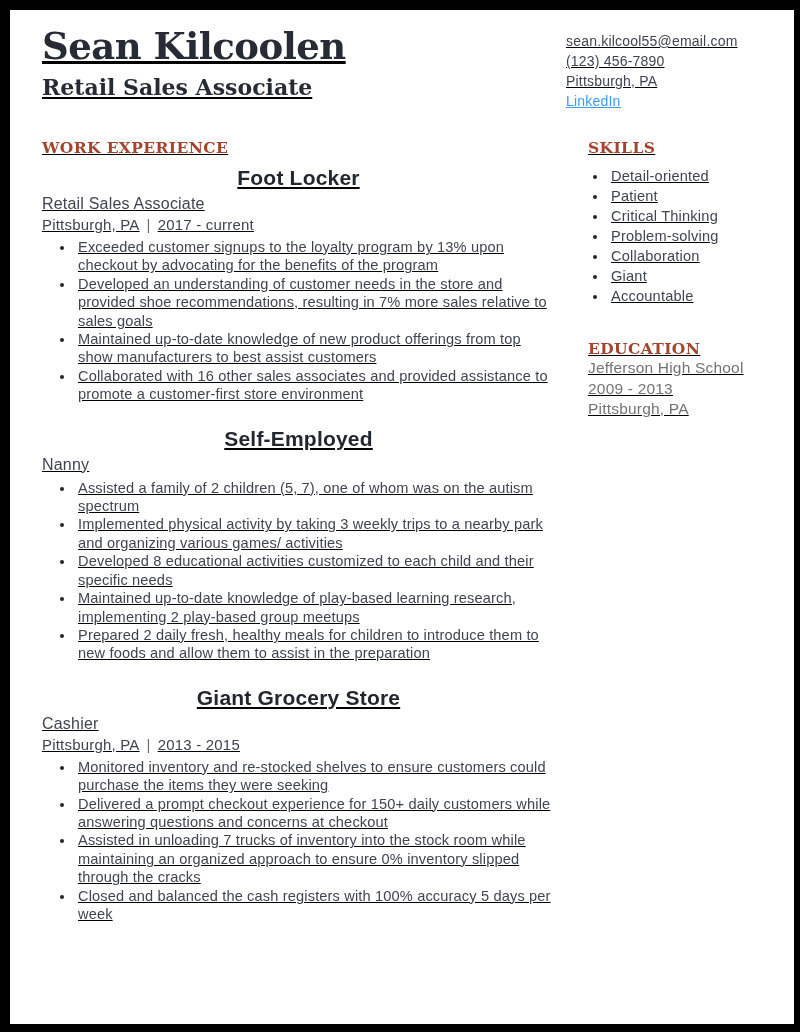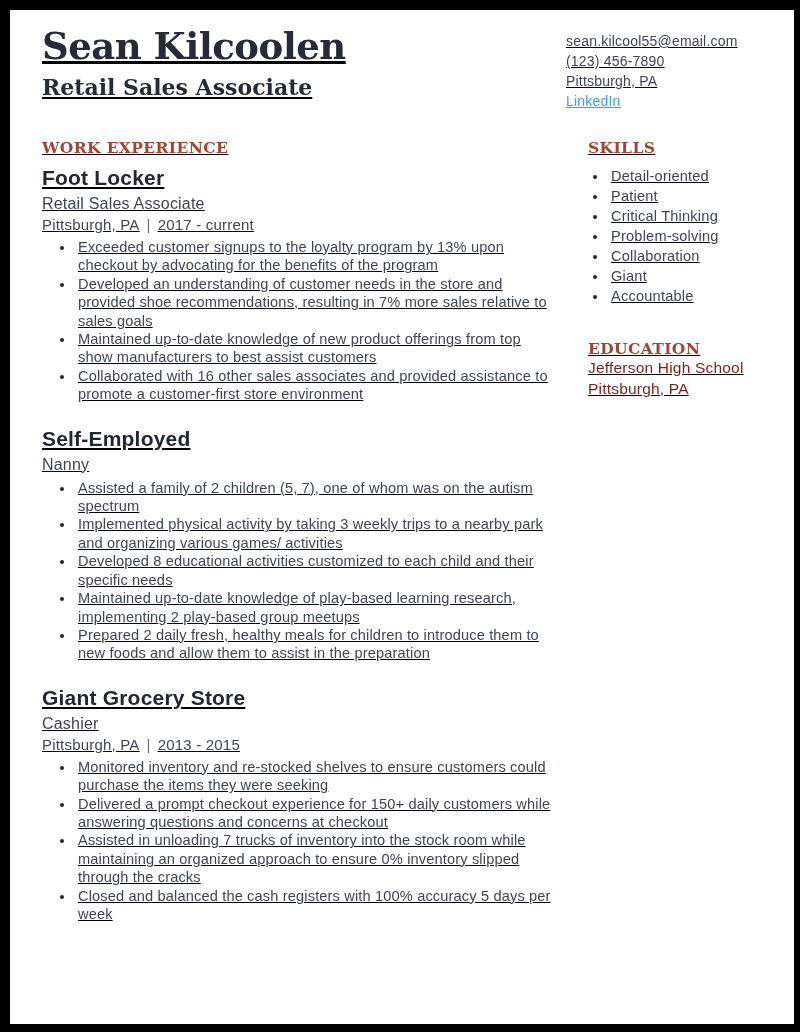--- a/index.html
+++ b/index.html
@@ -70,20 +70,21 @@
     letter-spacing: 0.4px;
     color: #a4442f;
   }
   
   .job-company {
     font-size: 21px;
     font-weight: bold;
     color: #22272f;
     letter-spacing: 0.2px;
     margin-top: 9px;
+    text-align: center;
   }
   .job + .job .job-company { margin-top: 23px; }
   .job-role {
     font-size: 16px;
     color: #3f4550;
     letter-spacing: 0.2px;
     margin-top: 5px;
   }
   .job-meta {
     font-size: 15px;
@@ -124,21 +125,21 @@
   .edu-degree {
     font-size: 16px;
     font-weight: bold;
     color: #22272f;
     margin-top: 9px;
     line-height: 21px;
     letter-spacing: 0.2px;
   }
   .edu-line {
     font-size: 15.5px;
-    color: #7f1d1d;
+    color: #737373;
     line-height: 20.5px;
     letter-spacing: 0.2px;
   }
 </style>
 </head>
 <body>
 
 <div class="page">
   <div class="content">
 
@@ -208,18 +209,19 @@
           <li>Patient</li>
           <li>Critical Thinking</li>
           <li>Problem-solving</li>
           <li>Collaboration</li>
           <li>Giant</li>
           <li>Accountable</li>
         </ul>
 
         <h3 class="section-heading education-heading">EDUCATION</h3>
         <div class="edu-line">Jefferson High School</div>
+        <div class="edu-line">2009 - 2013</div>
         <div class="edu-line">Pittsburgh, PA</div>
       </aside>
 
     </div>
   </div>
 </div>
 
 </body></html>

